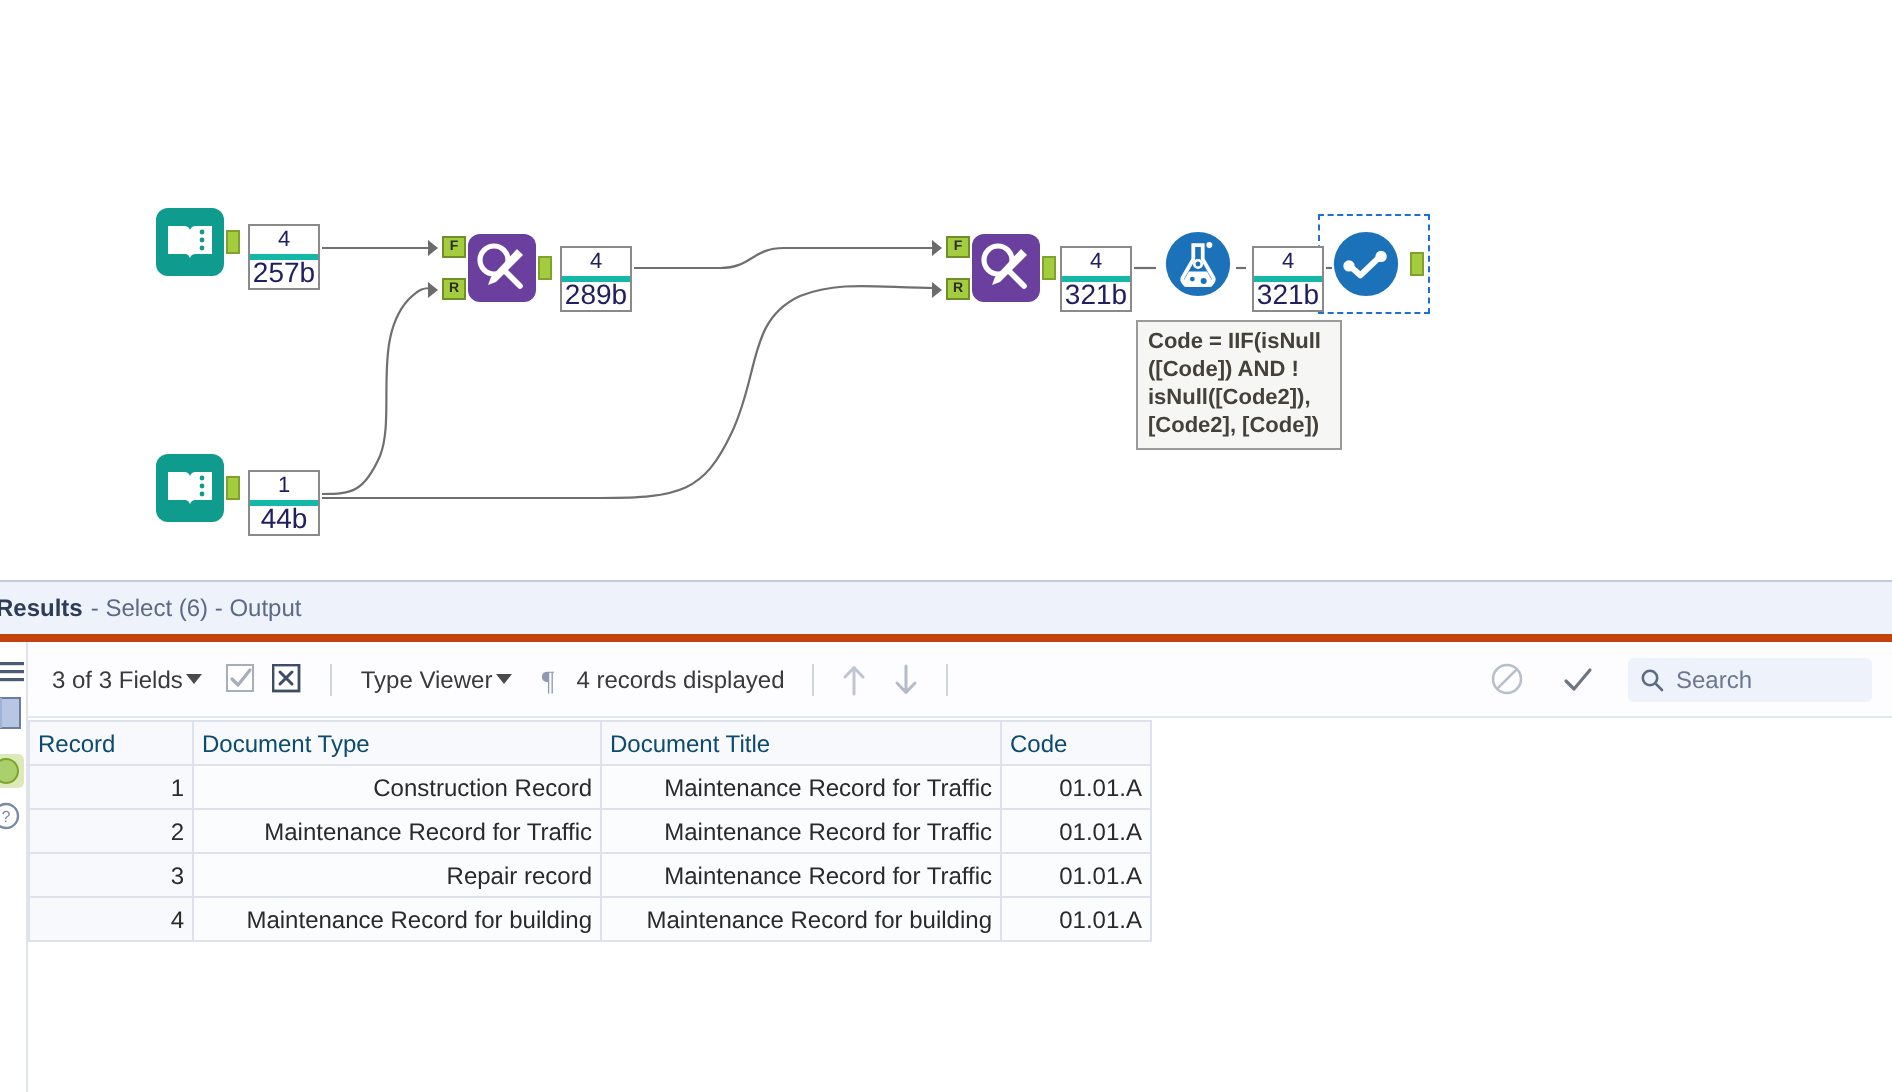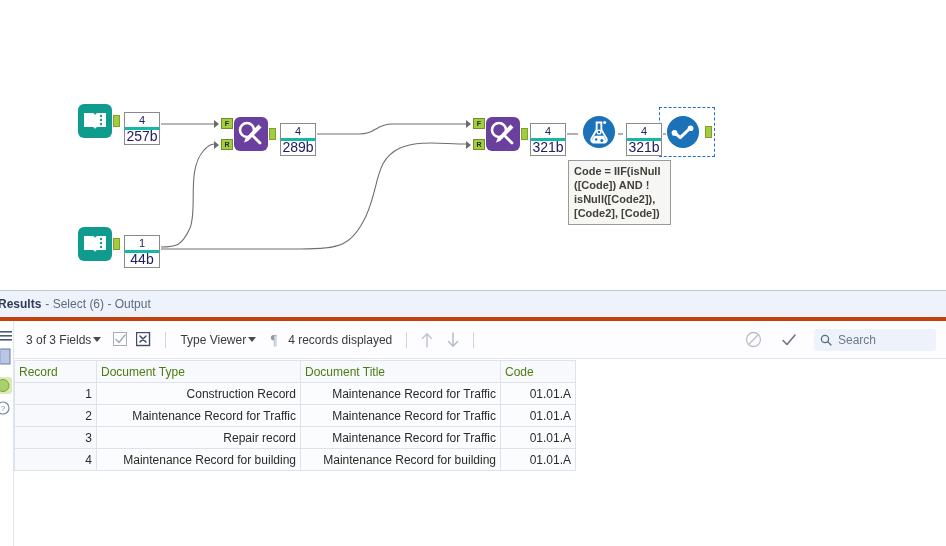--- a/index.html
+++ b/index.html
@@ -229,21 +229,21 @@
     font-size: 12px;
     font-weight: normal;
     padding: 0 4px;
     box-sizing: border-box;
     overflow: hidden;
     white-space: nowrap;
     text-align: right;
   }
   #data-table th {
     background: #f7f9fd;
-    color: #4d7c0f;
+    color: #0c4a6e;
     text-align: left;
     font-weight: normal;
   }
   #data-table td {
     background: #fbfcfe;
     color: #2a2a2a;
   }
   #data-table td.num {
     text-align: right;
     color: #2a2a2a;

